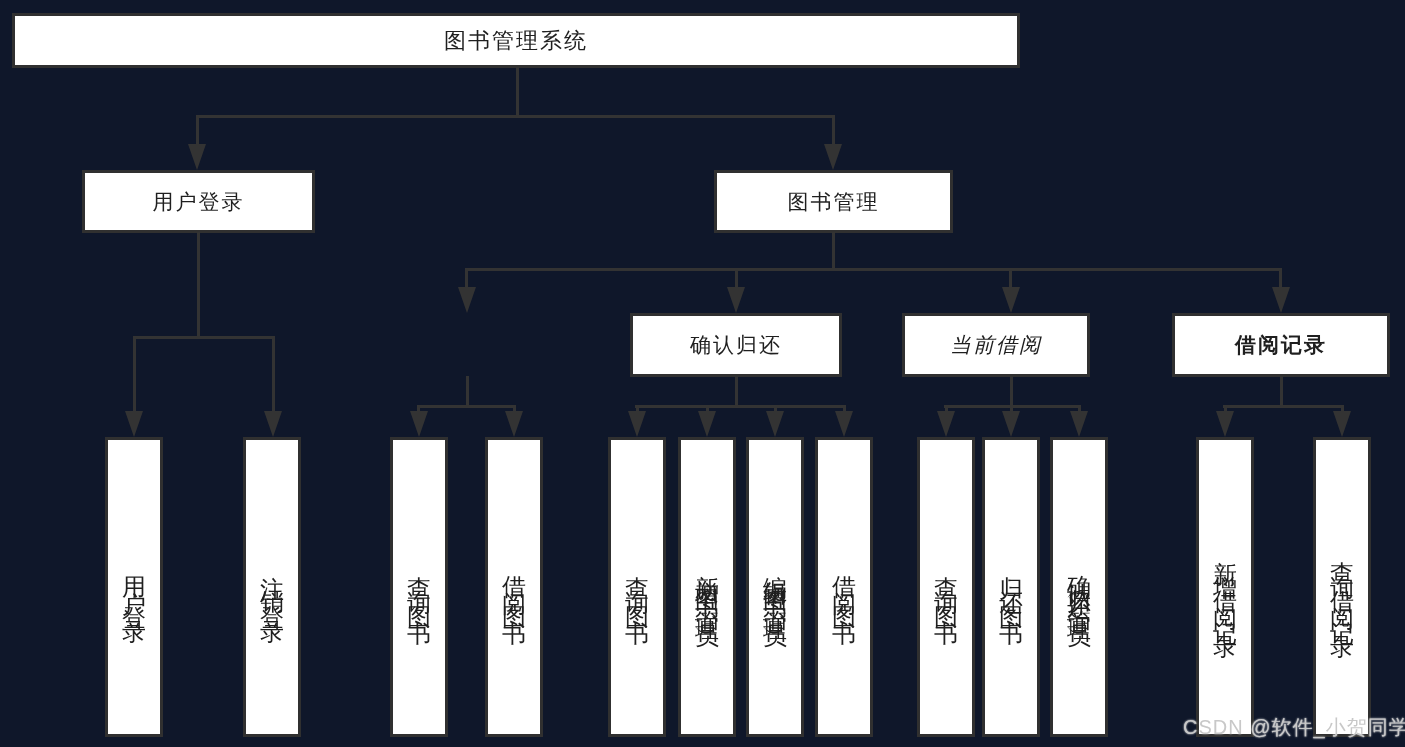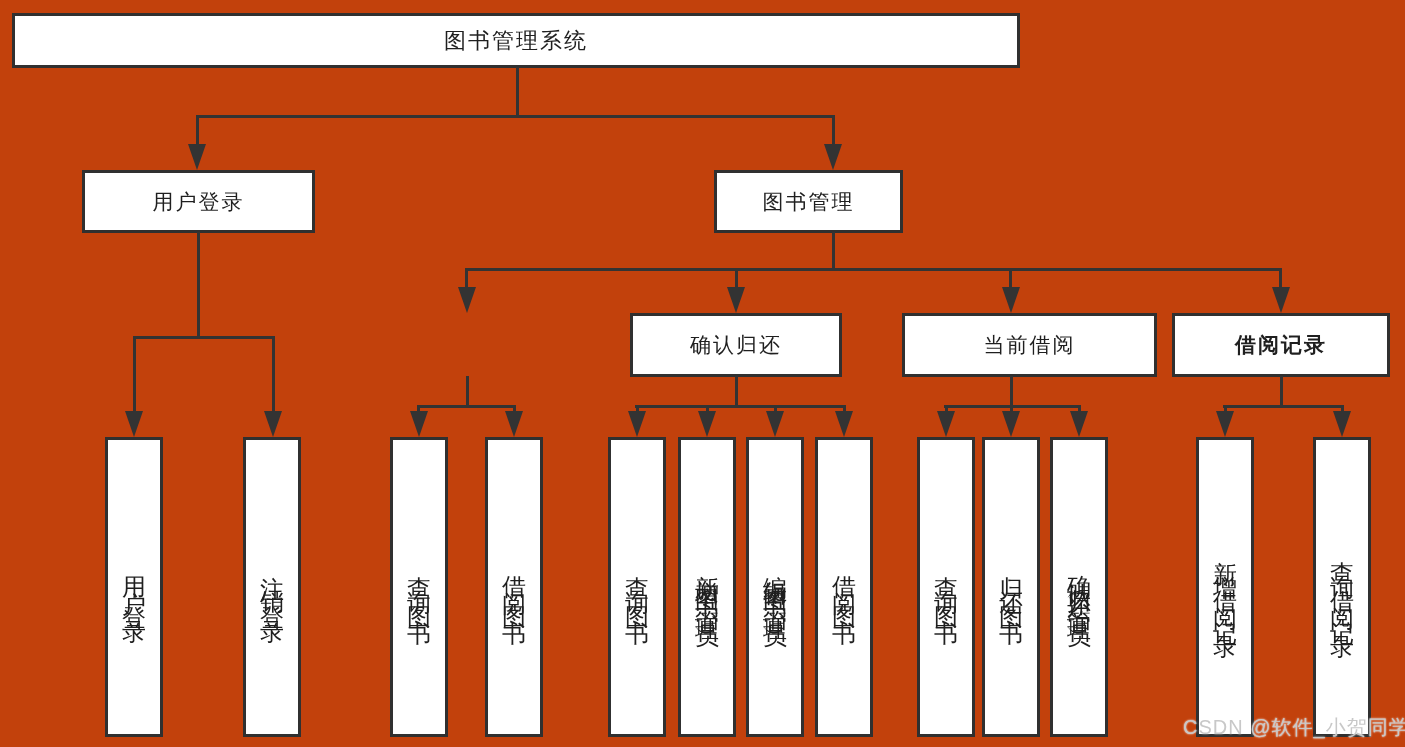--- a/index.html
+++ b/index.html
@@ -1,41 +1,41 @@
 <!DOCTYPE html>
 <html><head>
 <meta charset="utf-8">
 <style>
   html, body { margin: 0; padding: 0; background: #ffffff; }
   .canvas {
     position: relative;
     width: 1405px;
     height: 747px;
-    background: #c2410c;
+    background: #0f172a;
     font-family: "Liberation Sans", "DejaVu Sans", sans-serif;
     overflow: hidden;
   }
   .node {
     position: absolute;
     box-sizing: border-box;
     border: 3px solid #303030;
     background: #ffffff;
     display: flex;
     align-items: center;
     justify-content: center;
     color: #1f1f1f;
     font-size: 21px;
     letter-spacing: 2px;
   }
   #b-root { left: 12px; top: 13px; width: 1008px; height: 55px; font-size: 22px; }
   #b-l2-0 { left: 82px;  top: 170px; width: 233px; height: 63px; }
-  #b-l2-1 { left: 714px; top: 170px; width: 189px; height: 63px; }
+  #b-l2-1 { left: 714px; top: 170px; width: 239px; height: 63px; }
   #b-l3-0 { left: 362px;  top: 313px; width: 211px; height: 64px; }
   #b-l3-1 { left: 630px;  top: 313px; width: 212px; height: 64px; }
-  #b-l3-2 { left: 902px;  top: 313px; width: 255px; height: 64px; }
+  #b-l3-2 { left: 902px;  top: 313px; width: 188px; height: 64px; font-style: italic; }
   #b-l3-3 { left: 1172px; top: 313px; width: 218px; height: 64px; font-weight: bold; }
   .leaf { top: 437px; width: 58px; height: 300px; }
   #b-leaf-0  { left: 105px; }
   #b-leaf-1  { left: 243px; }
   #b-leaf-2  { left: 390px; }
   #b-leaf-3  { left: 485px; }
   #b-leaf-4  { left: 608px; }
   #b-leaf-5  { left: 678px; }
   #b-leaf-6  { left: 746px; }
   #b-leaf-7  { left: 815px; }

